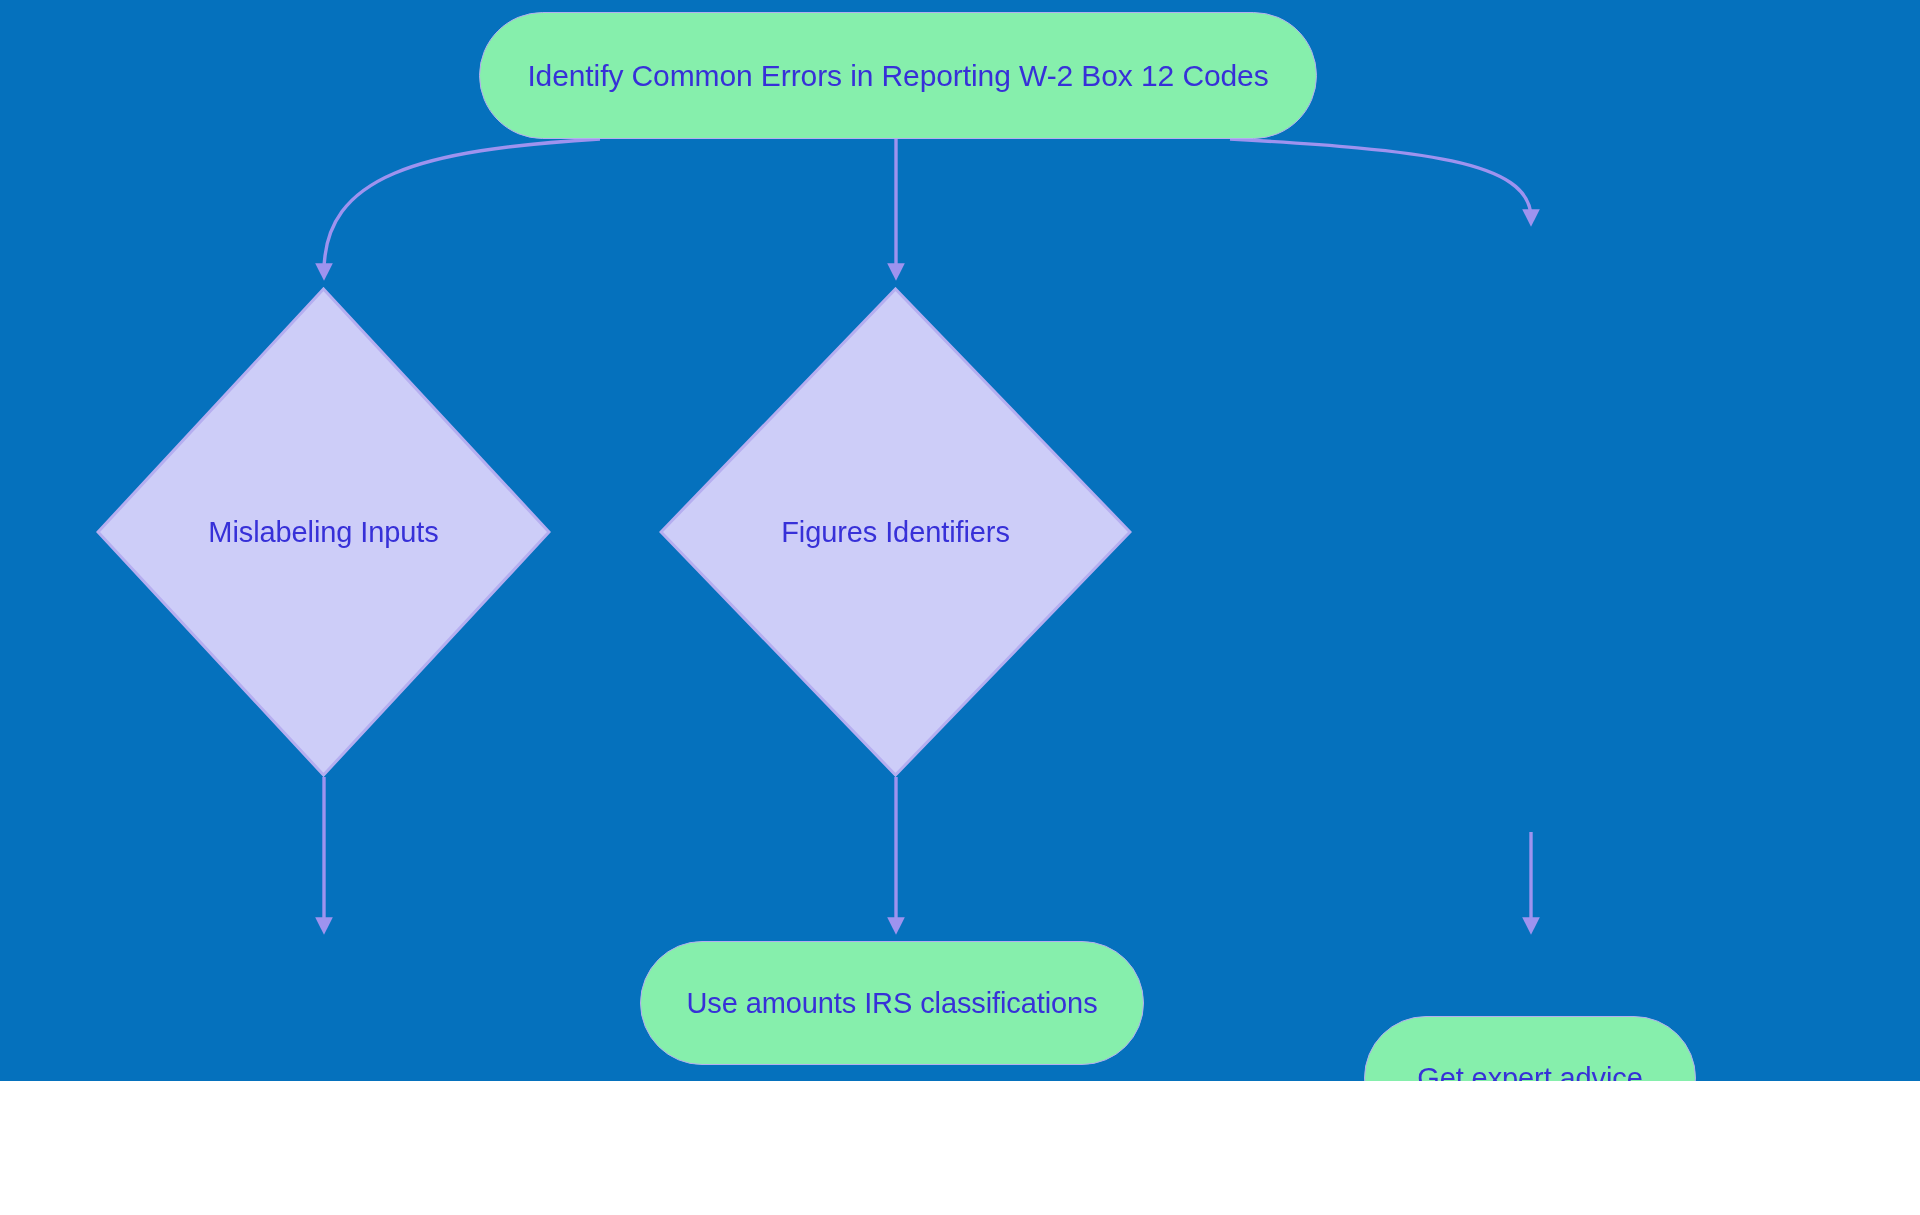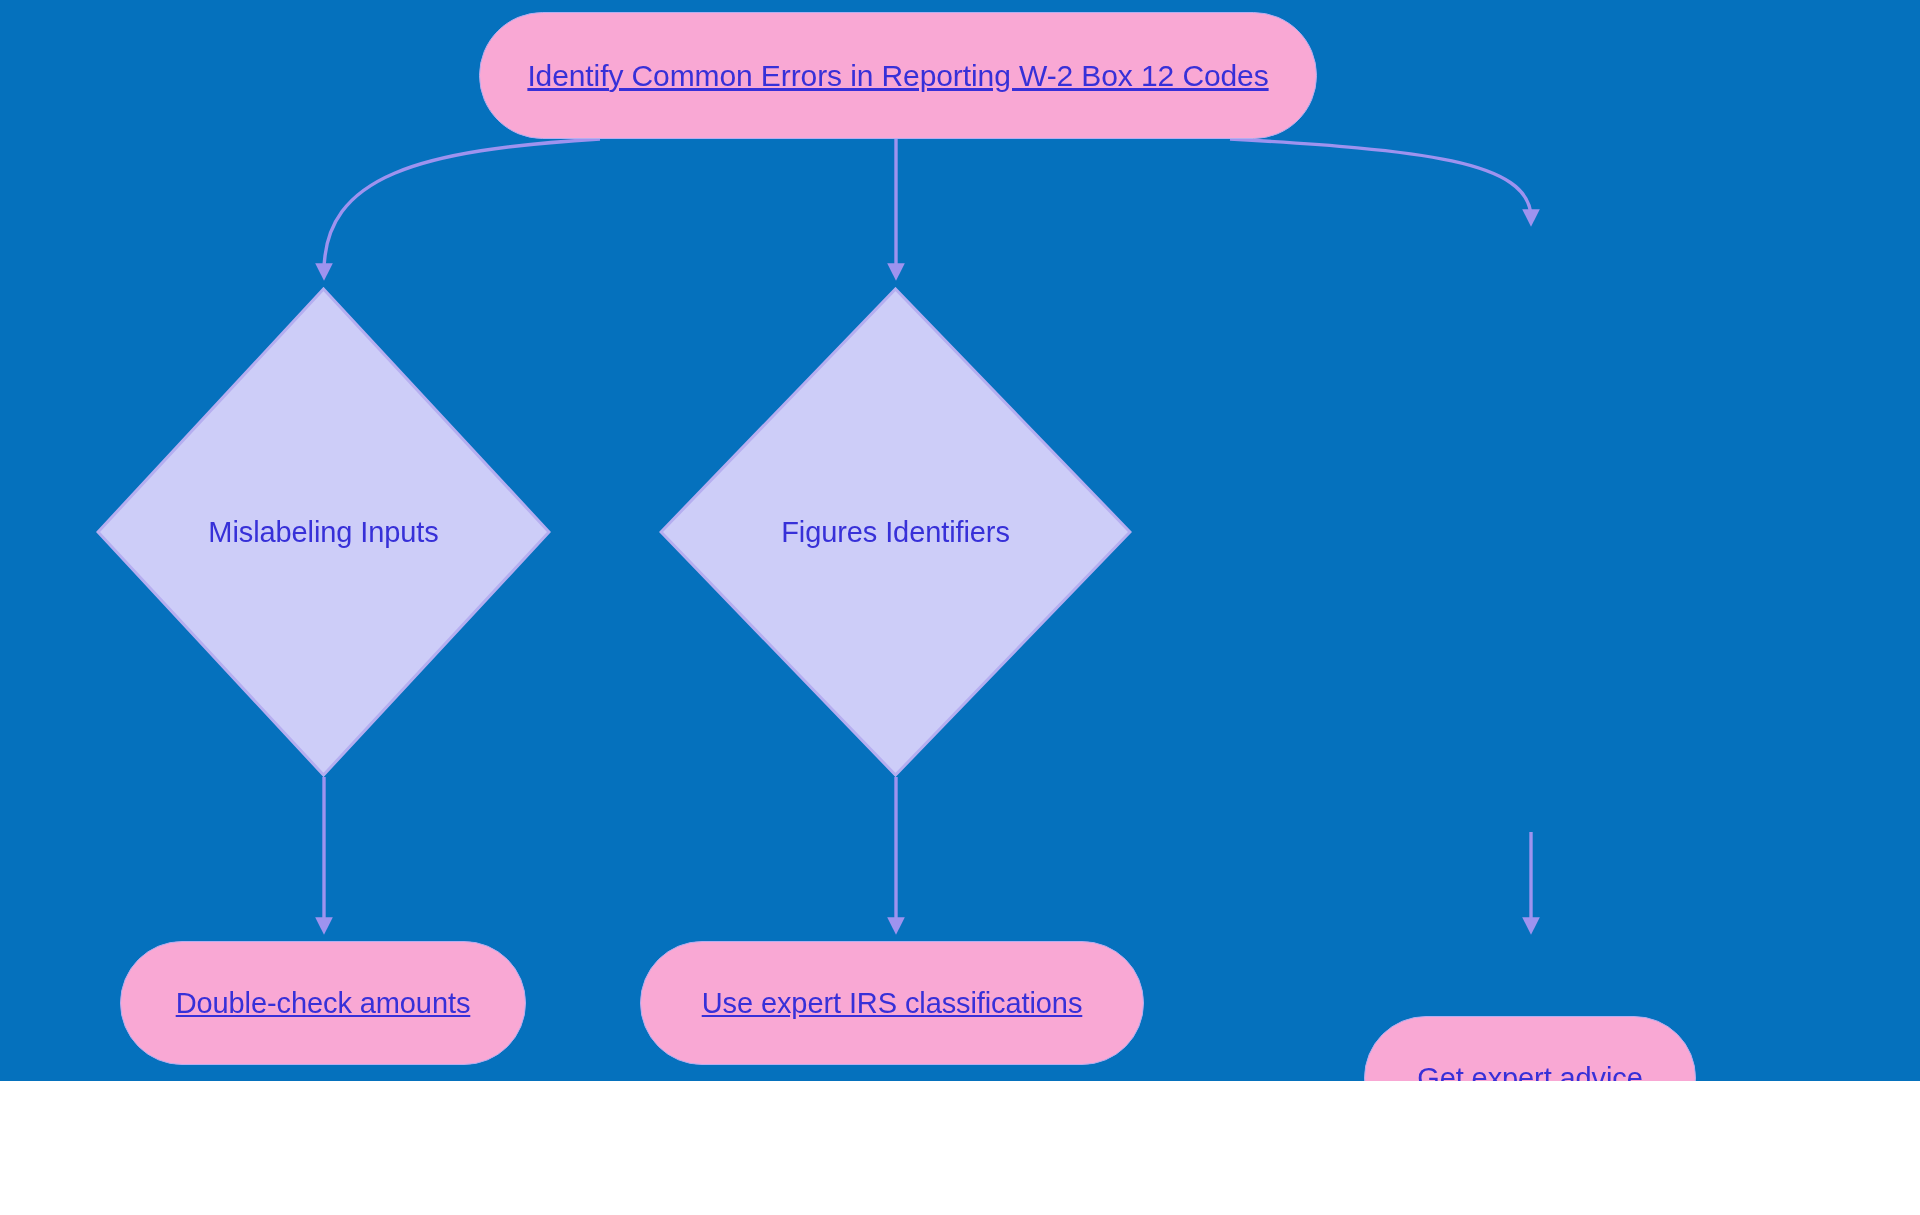--- a/index.html
+++ b/index.html
@@ -45,24 +45,23 @@
     position: absolute;
     display: flex;
     align-items: center;
     justify-content: center;
     box-sizing: border-box;
     color: #3730d8;
     text-align: center;
   }
 
   .node-stadium {
-    background: #f9a8d4;
+    background: #86efac;
     border: 1.6px solid #b5aef0;
     border-radius: 999px;
-    text-decoration: underline;
   }
 
   
   #node-root {
     left: 479px;
     top: 12px;
     width: 838px;
     height: 127px;
     font-size: 30px;
     letter-spacing: -0.1px;
@@ -158,26 +157,23 @@
     </div>
 
     <div class="diamond-wrap" id="diamond-2">
       <svg class="diamond-shape" viewBox="0 0 473 490" preserveAspectRatio="none">
         <polygon points="236.5,2 471,245 236.5,488 2,245" fill="#cdcdf8" stroke="#b5aef0" stroke-width="3"></polygon>
       </svg>
       <div class="diamond-label">Figures Identifiers</div>
     </div>
 
 
-    <div class="node node-stadium node-action" id="node-action-1">
-      <span>Double-check amounts</span>
-    </div>
 
     <div class="node node-stadium node-action" id="node-action-2">
-      <span>Use expert IRS classifications</span>
+      <span>Use amounts IRS classifications</span>
     </div>
 
     <div class="node node-stadium node-action" id="node-action-3">
       <span>Get expert advice</span>
     </div>
 
   </div>
 
   <div id="footer">
     

